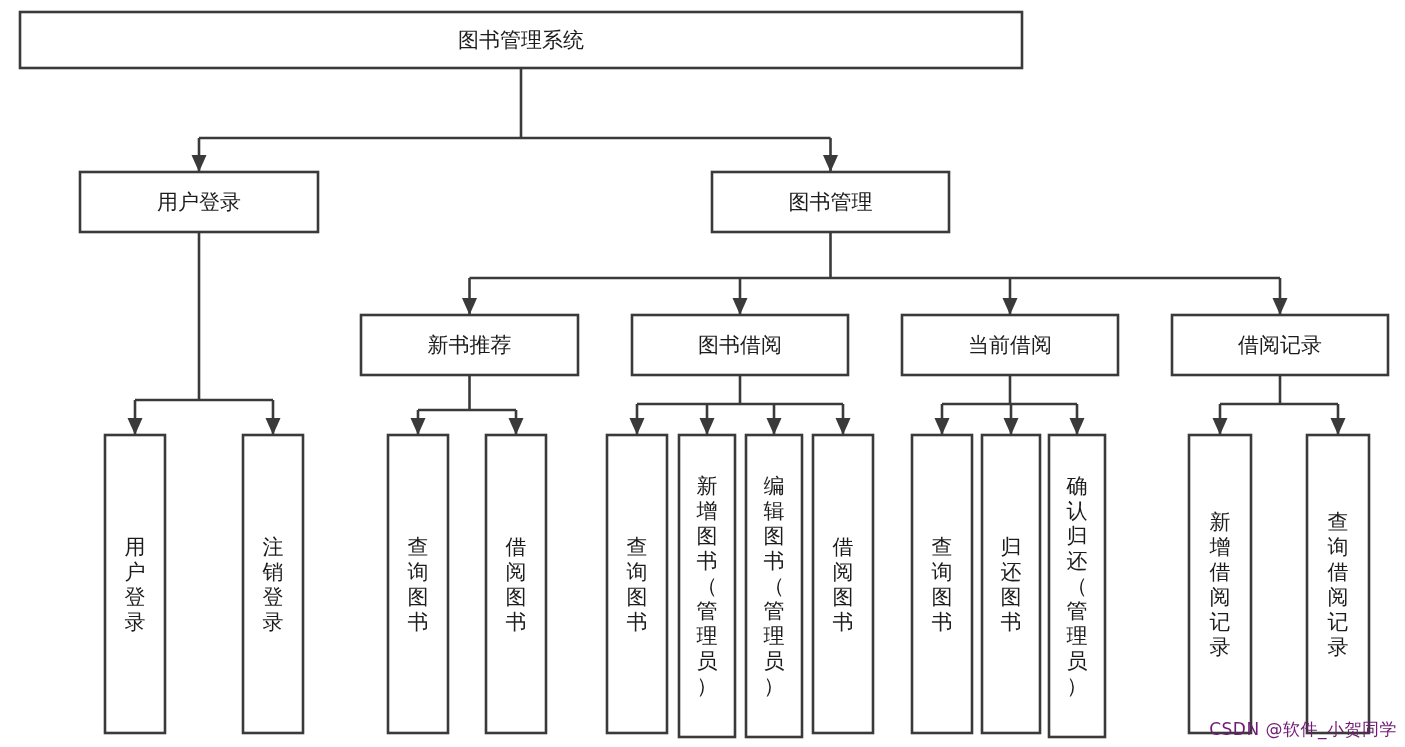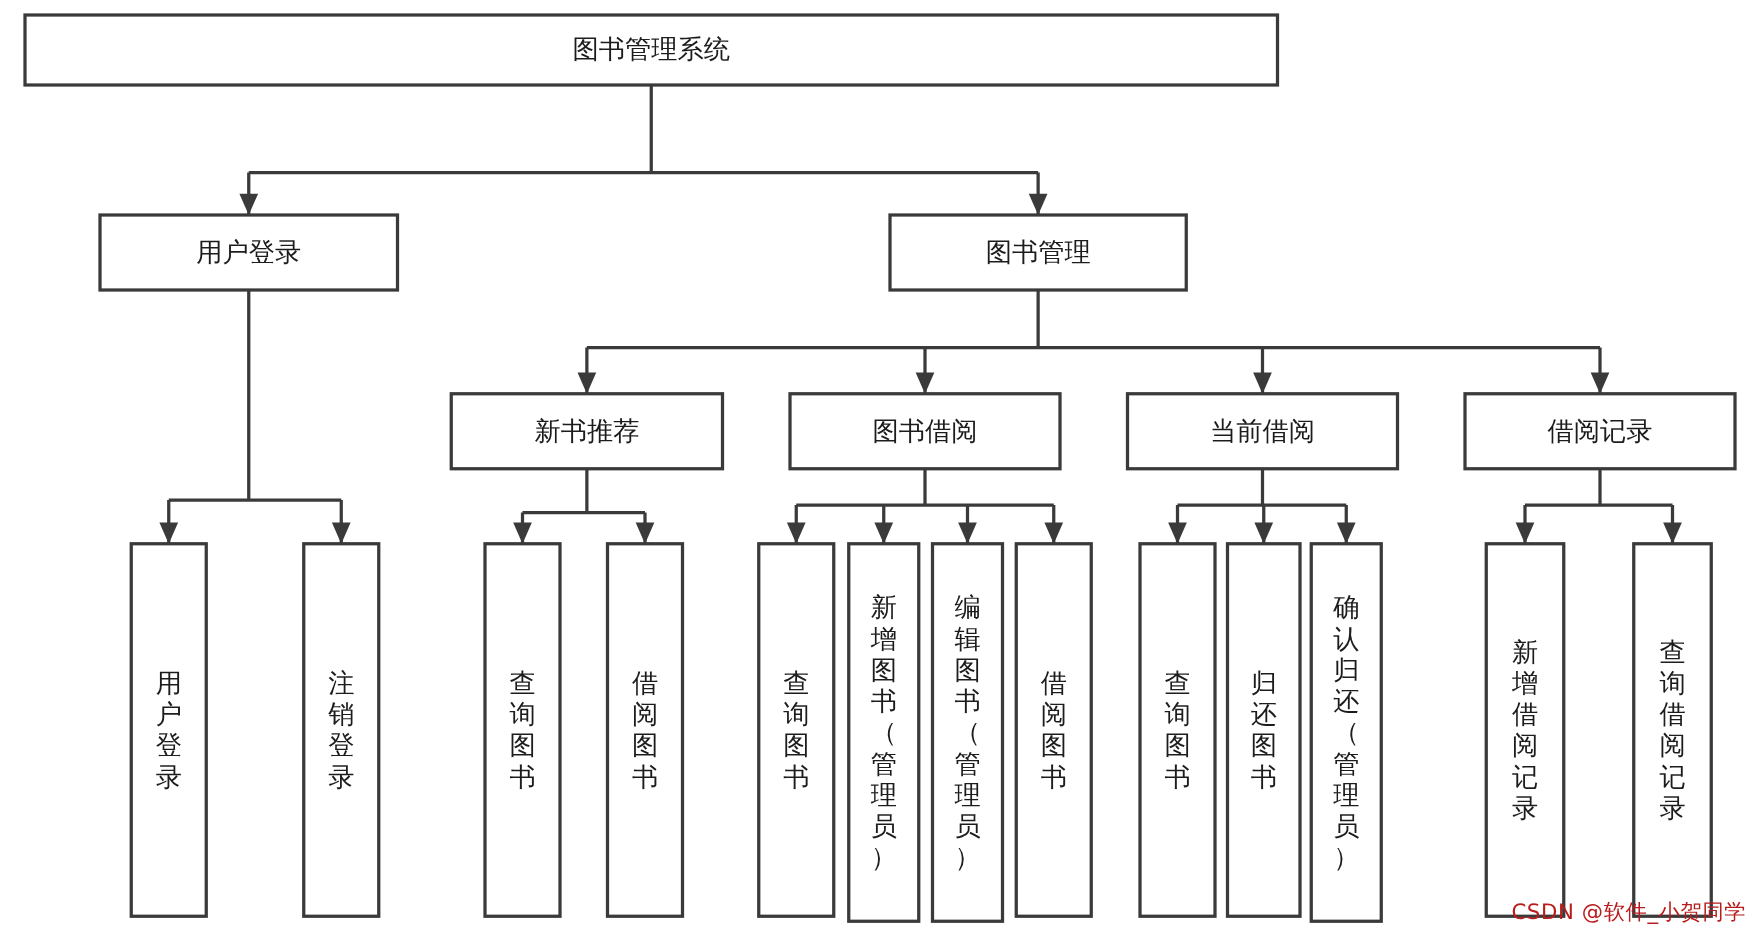--- a/index.html
+++ b/index.html
@@ -48,21 +48,21 @@
   .arrow-head {
     fill: #3a3a3a;
     stroke: none;
   }
   .watermark {
     position: absolute;
     right: 8px;
     bottom: 6px;
     font-family: "DejaVu Sans", "Liberation Sans", sans-serif;
     font-size: 17px;
-    color: #b91c1c;
+    color: #701a75;
     letter-spacing: 0.5px;
     white-space: nowrap;
     pointer-events: none;
   }
 </style>
 </head>
 <body>
 
 <div id="chart-root">
   <svg id="chart-svg" width="1405" height="747" viewBox="0 0 1405 747" xmlns="http://www.w3.org/2000/svg">

